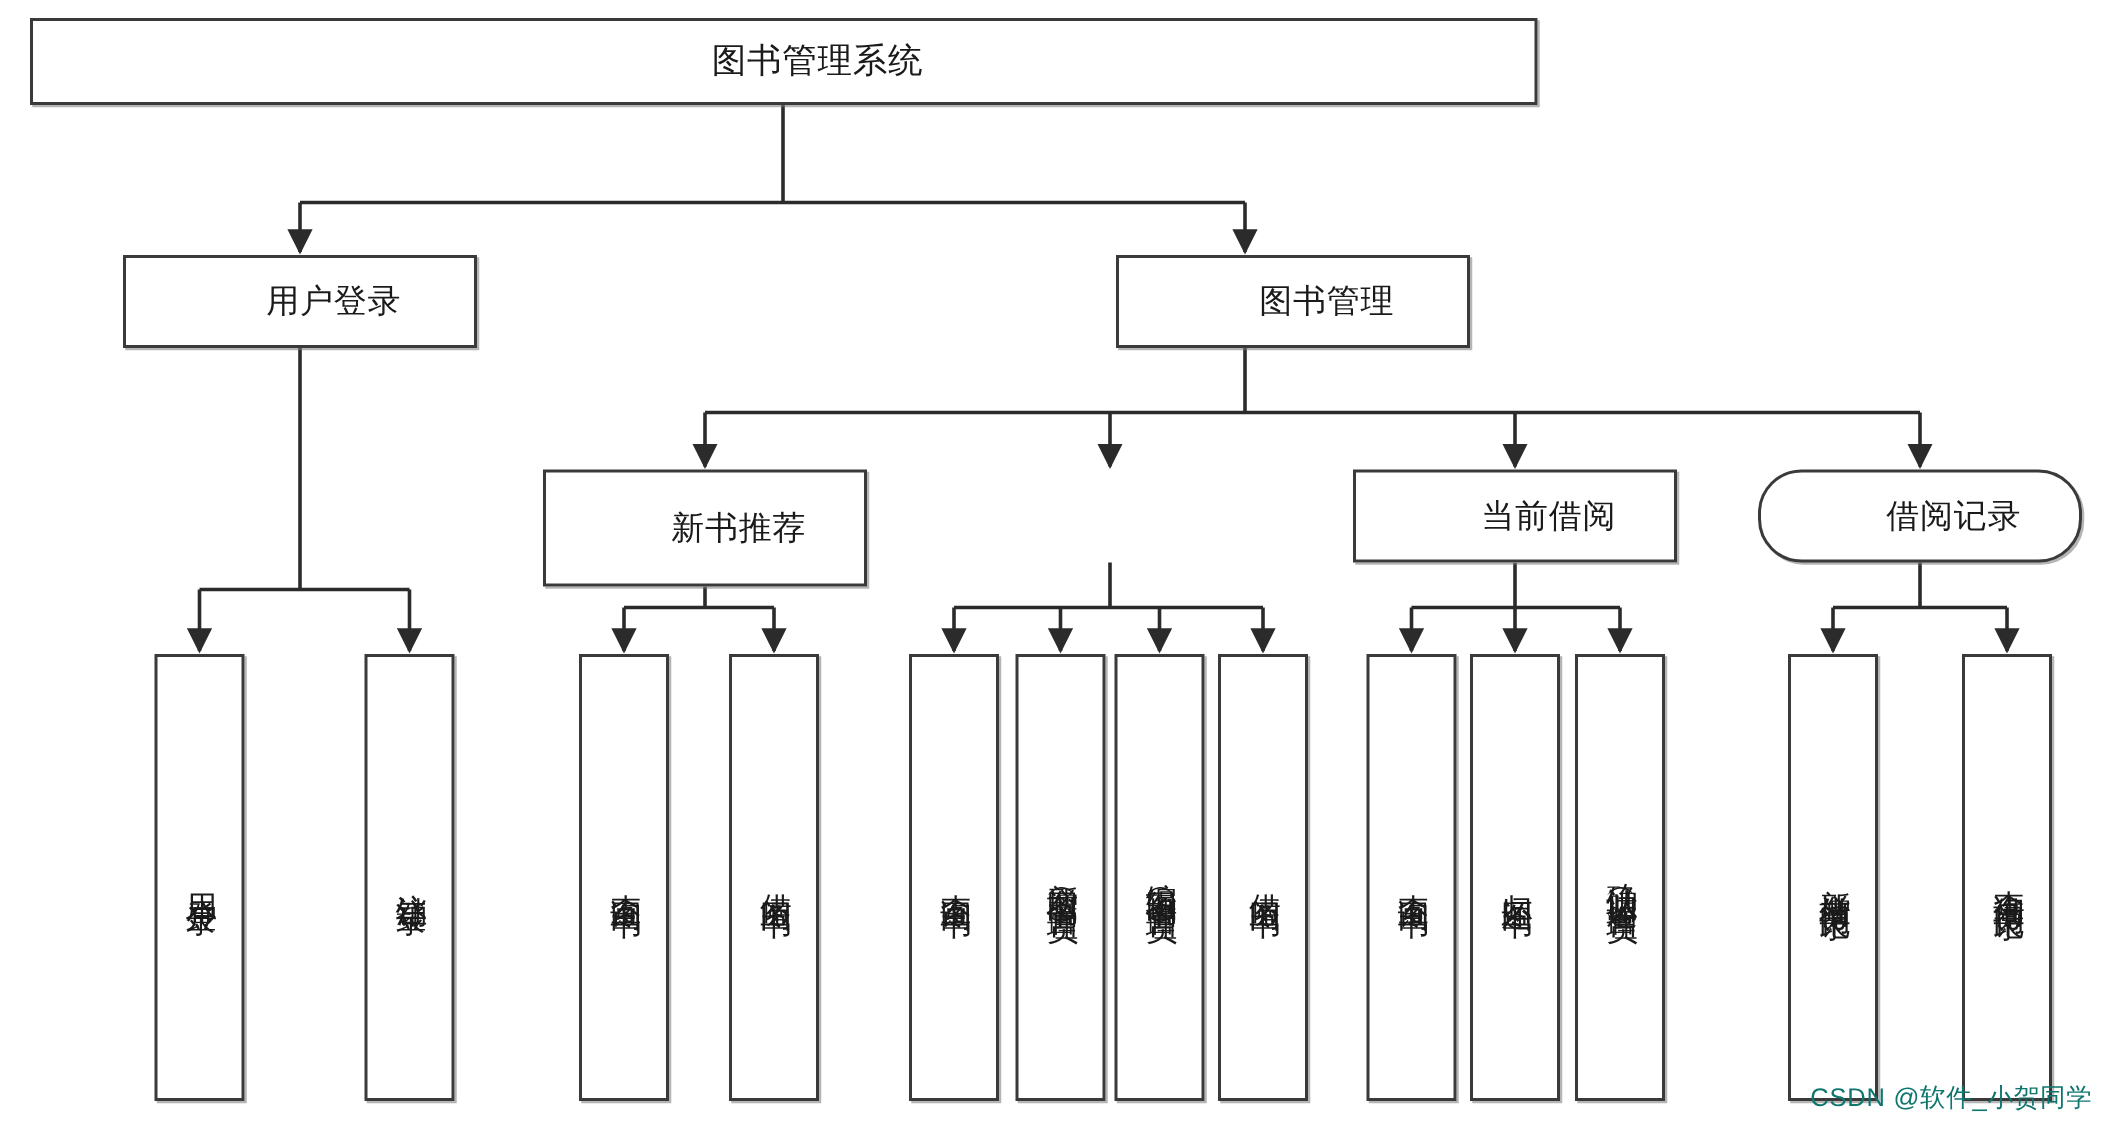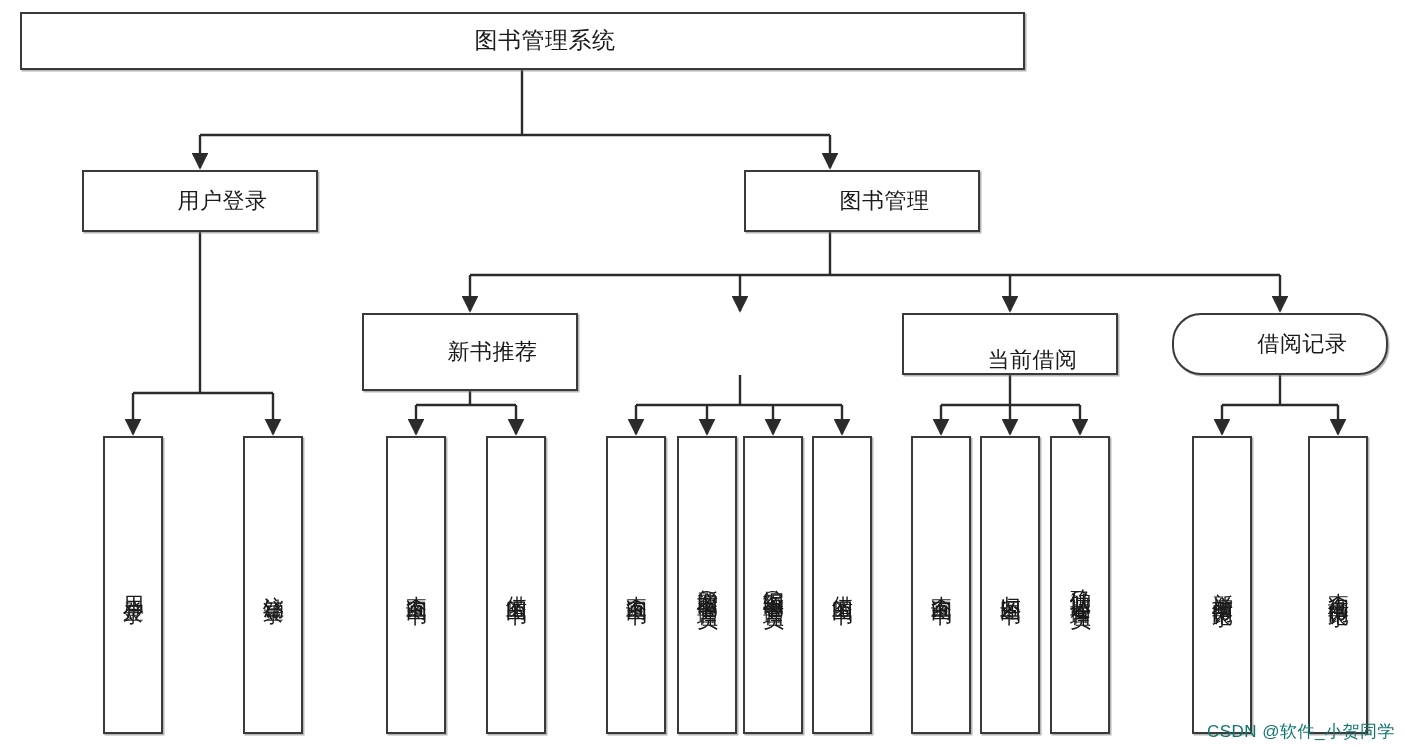--- a/index.html
+++ b/index.html
@@ -138,21 +138,21 @@
   <div class="node horiz" style="left:82px; top:170px; width:236px; height:62px;">
     <span class="label">用户登录</span>
   </div>
   <div class="node horiz" style="left:712px; top:170px; width:236px; height:62px;margin-left:32px;">
     <span class="label">图书管理</span>
   </div>
 
   <div class="node horiz" style="left:362px; top:313px; width:216px; height:78px;">
     <span class="label">新书推荐</span>
   </div>
-  <div class="node horiz" style="left:902px; top:313px; width:216px; height:62px;align-items:flex-end;">
+  <div class="node horiz" style="left:902px; top:313px; width:216px; height:62px;">
     <span class="label">当前借阅</span>
   </div>
   <div class="node horiz" style="left:1172px; top:313px; width:216px; height:62px;border-radius:29px;">
     <span class="label">借阅记录</span>
   </div>
 
   <div class="node vert" style="left:103px; top:436px; width:60px; height:298px;">
     <span class="label">用户登录</span>
   </div>
   <div class="node vert" style="left:243px; top:436px; width:60px; height:298px;">

